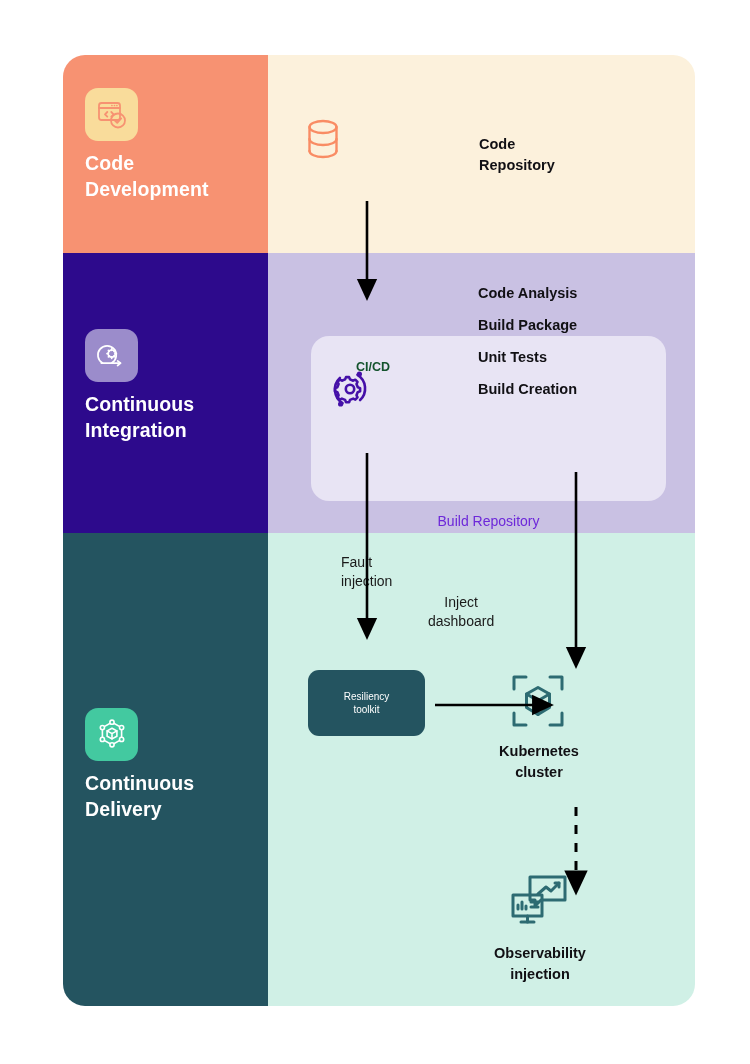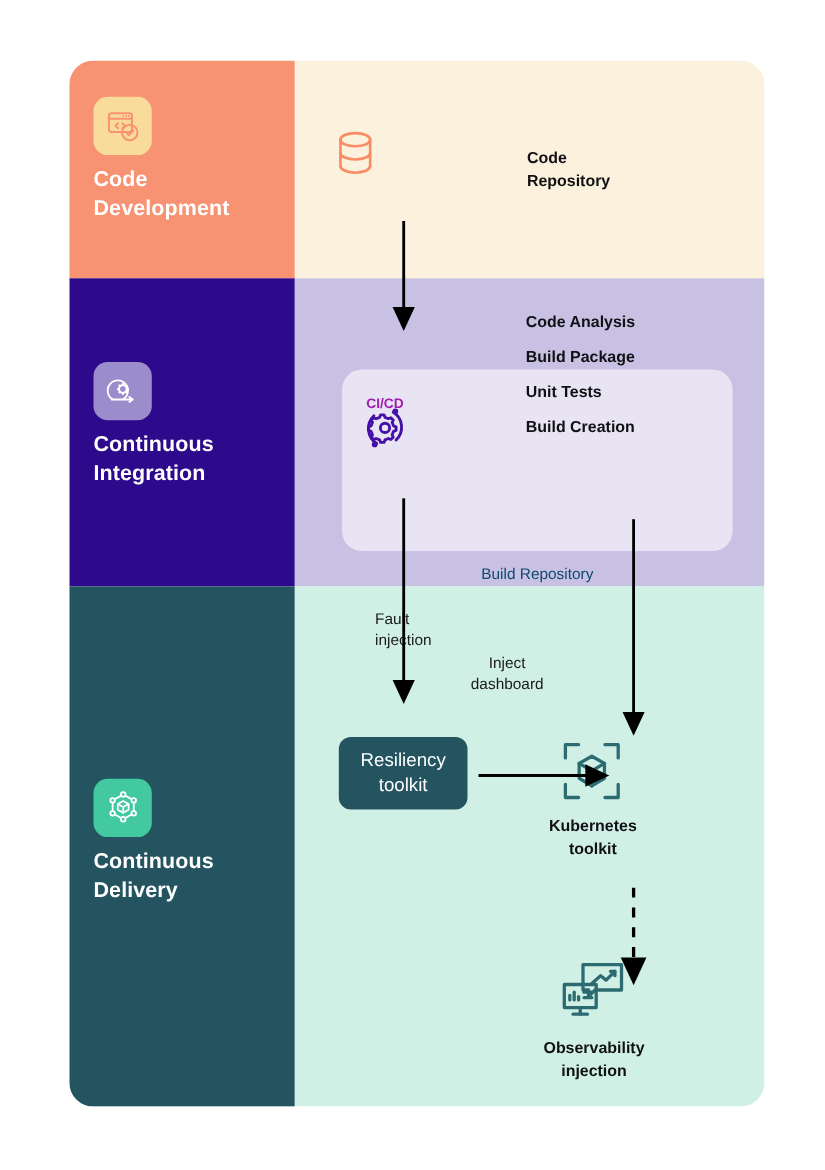--- a/index.html
+++ b/index.html
@@ -126,50 +126,50 @@
     color: #111014;
     font-size: 14.5px;
     font-weight: bold;
     margin-bottom: 16px;
   }
   .cicd-caption {
     position: absolute;
     left: 42px;
     top: 107px;
     width: 80px;
-    text-align: center;
+    text-align: right;
     font-size: 12.5px;
     font-weight: bold;
-    color: #a21caf;
+    color: #14532d;
   }
   .build-repo-caption {
     position: absolute;
     left: 43px;
     top: 260px;
     width: 355px;
     text-align: center;
     font-size: 14px;
-    color: #0c4a6e;
+    color: #6d28d9;
   }
 
   
   .res-box {
     position: absolute;
     left: 40px;
     top: 137px;
     width: 117px;
     height: 66px;
     background: #245460;
     border-radius: 11px;
     display: flex;
     align-items: center;
     justify-content: center;
     text-align: center;
     color: #ffffff;
-    font-size: 17px;
+    font-size: 10px;
     line-height: 1.35;
     white-space: pre-line;
   }
 
   svg.overlay {
     position: absolute;
     left: 0; top: 0;
     width: 632px;
     height: 951px;
     pointer-events: none;
@@ -296,21 +296,21 @@
           <svg class="icon-svg" width="56" height="56" viewBox="0 0 56 56" fill="none" stroke="#2d6b72" stroke-width="3" stroke-linecap="round" stroke-linejoin="round">
             <polyline points="4,16 4,4 16,4"></polyline>
             <polyline points="40,4 52,4 52,16"></polyline>
             <polyline points="52,40 52,52 40,52"></polyline>
             <polyline points="16,52 4,52 4,40"></polyline>
             <path d="M28 14.5 L39.5 21 L39.5 34.5 L28 41.5 L16.5 34.5 L16.5 21 Z"></path>
             <path d="M16.5 21 L28 27.8 L39.5 21 M28 27.8 V41.5"></path>
           </svg>
         </div>
         <div class="node-label" style="left:212px;top:208px;width:118px;text-align:center;">Kubernetes
-toolkit</div>
+cluster</div>
 
         <div style="position:absolute;left:240px;top:338px;">
           <svg class="icon-svg" width="62" height="56" viewBox="0 0 62 56" fill="none" stroke="#2d6b72" stroke-width="3" stroke-linecap="round" stroke-linejoin="round">
             <path d="M22 6 H57 V29 H33 L27 35 V29 H22 Z"></path>
             <polyline points="30,23 38,16 43,20 51,12"></polyline>
             <polyline points="47,12 51,12 51,16"></polyline>
             <path d="M5 24 H34 V45 H5 Z"></path>
             <line x1="19.5" y1="45" x2="19.5" y2="51"></line>
             <line x1="13" y1="51" x2="26" y2="51"></line>
             <line x1="10" y1="38" x2="10" y2="34"></line>

